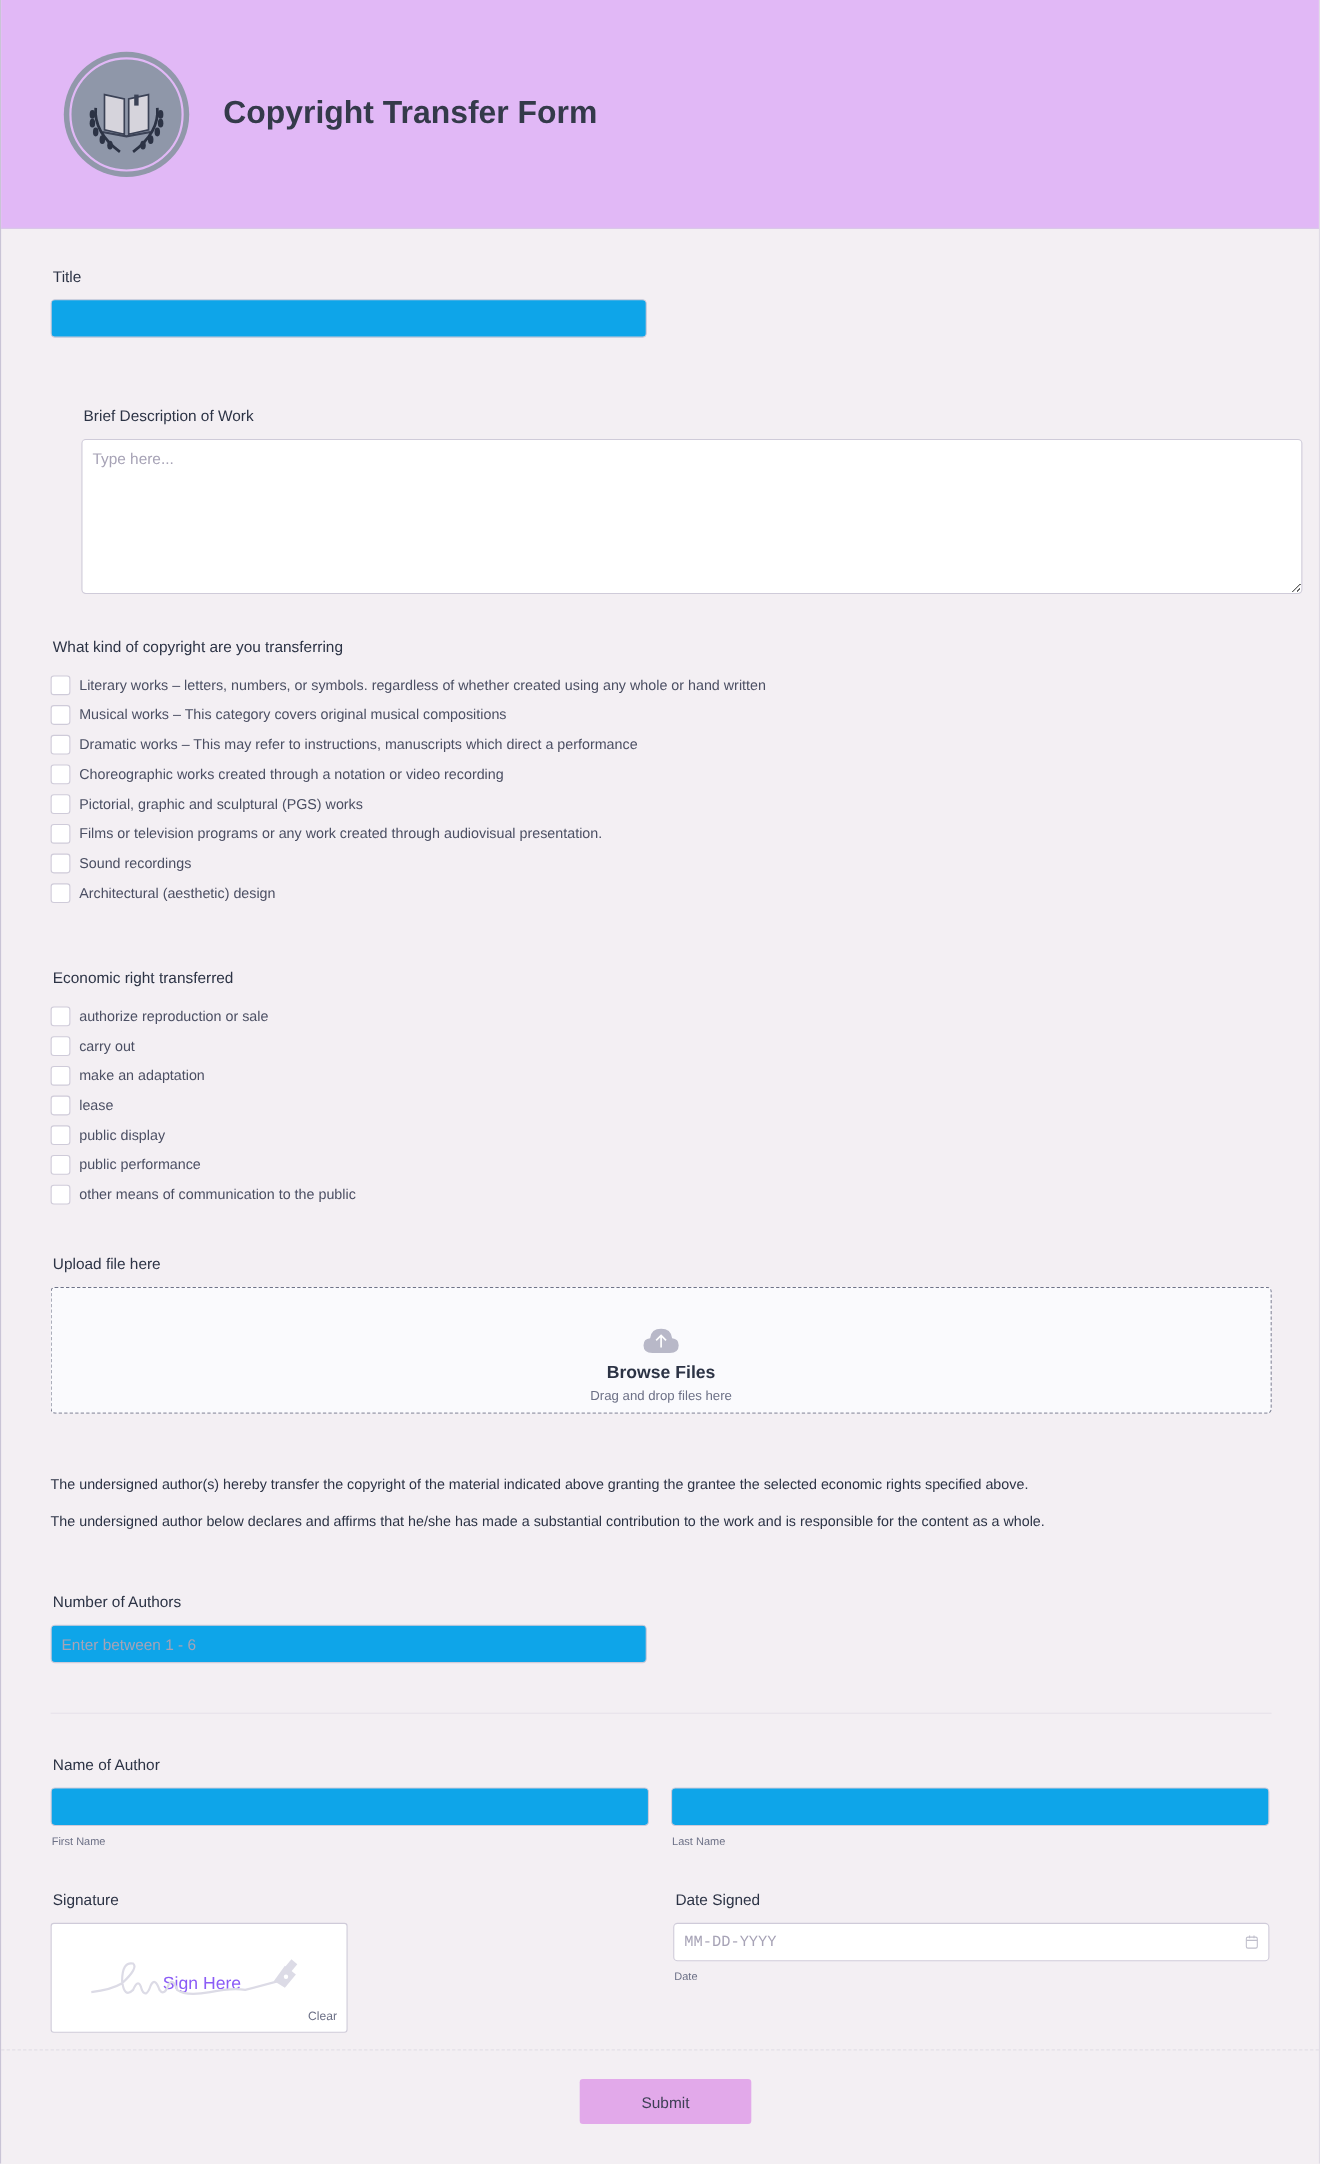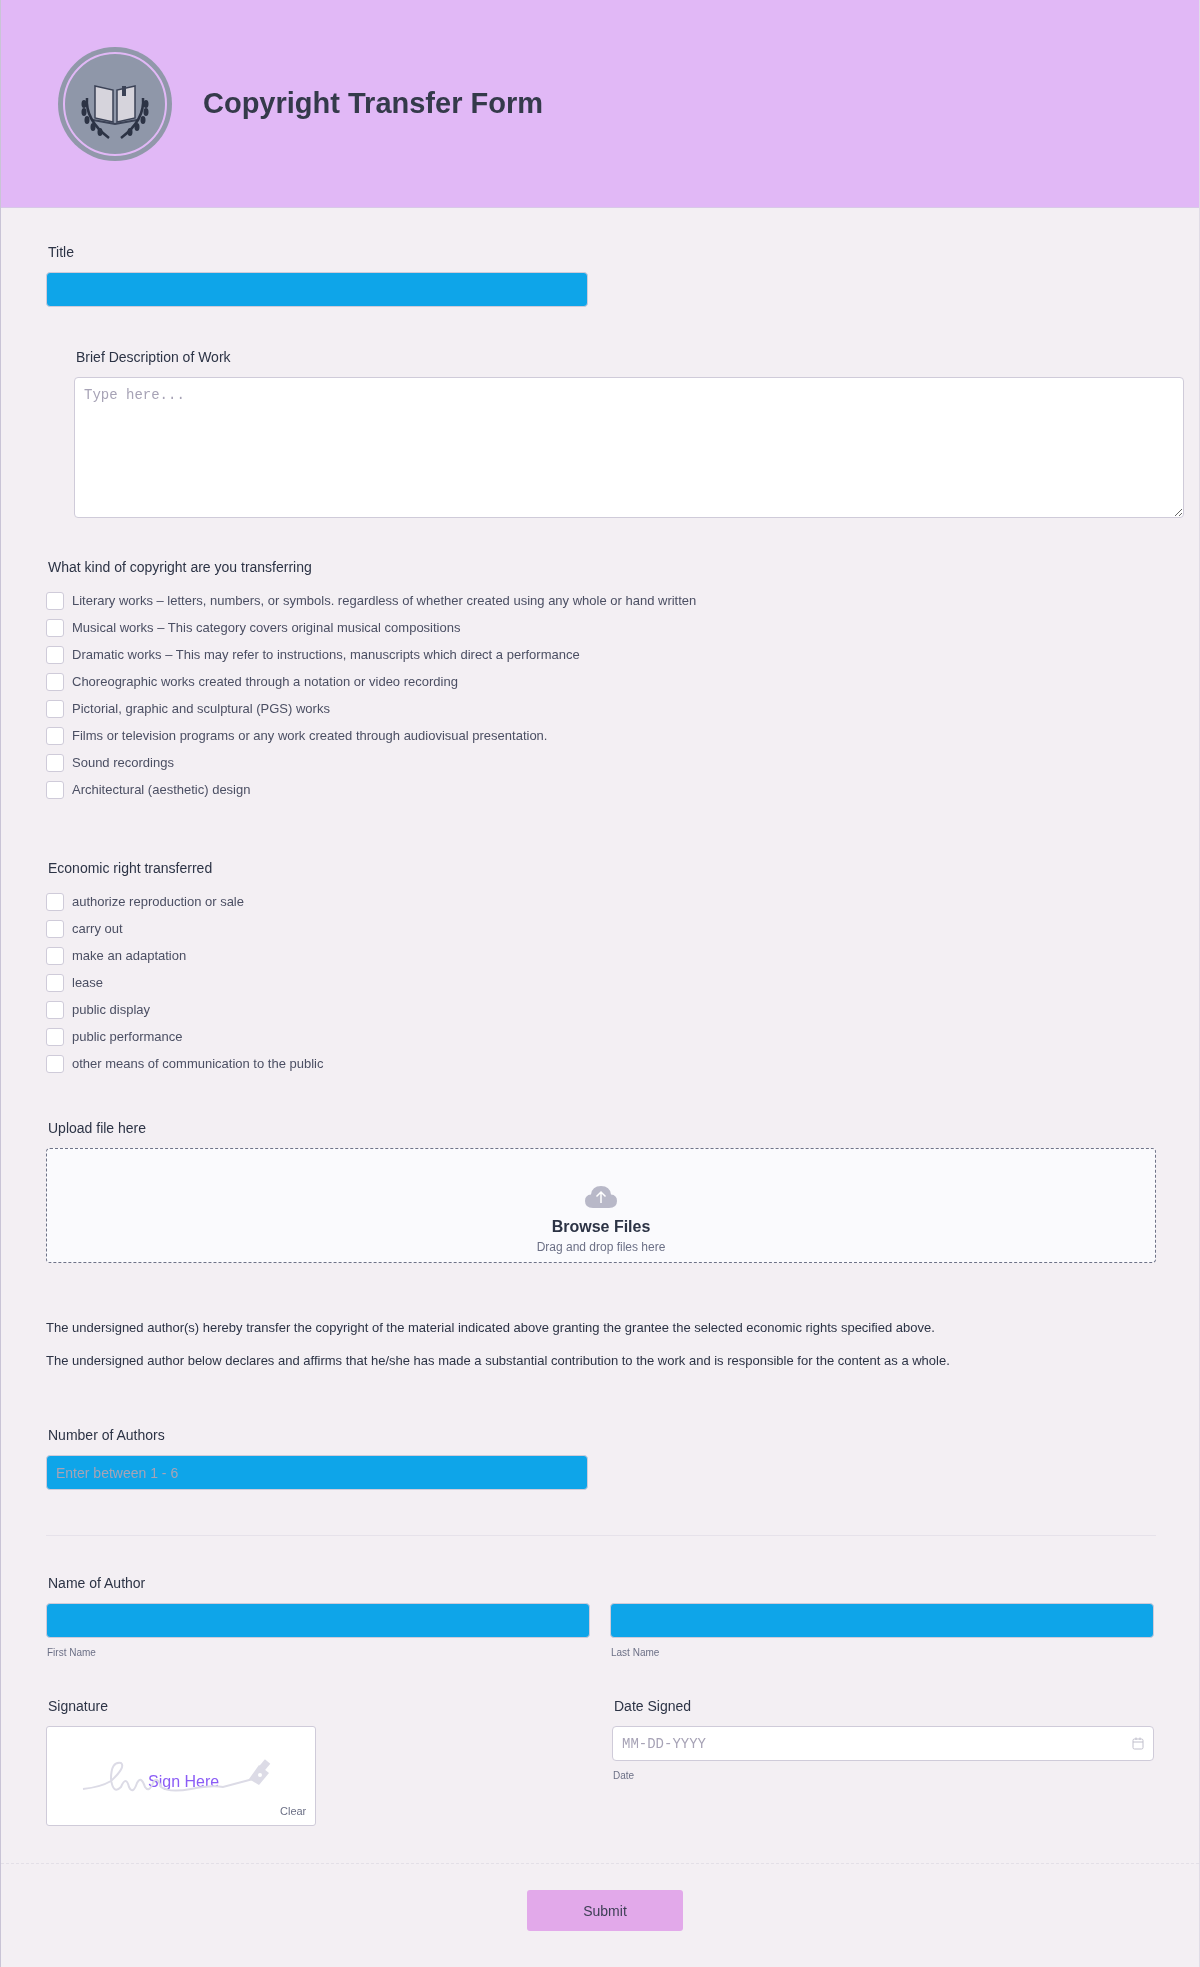--- a/index.html
+++ b/index.html
@@ -8,21 +8,21 @@
   .page { width: 1200px; min-height: 1967px; border-left: 1px solid #c9c4d6; border-right: 1px solid #e0dce6; background: #f3eff3; position: relative; }
   .header { height: 208px; background: #e1b8f6; border-bottom: 1px solid #d8c8e8; display: flex; align-items: center; padding-left: 57px; }
   .logo { width: 114px; height: 114px; border-radius: 50%; background: #9198aa; display: flex; align-items: center; justify-content: center; }
   .logo-inner { width: 104px; height: 104px; border-radius: 50%; border: 2px solid #e1b8f6; display: flex; align-items: center; justify-content: center; background: #8f97a9; }
   .form-title { margin-left: 31px; font-size: 29px; font-weight: bold; color: #343a4a; }
   .content { padding: 0 45px; }
   .field { margin-top: 0; }
   .label { font-size: 14px; color: #2c3345; font-weight: normal; padding-left: 2px; }
   .input { display: block; width: 542px; height: 35px; background: #0ea5e9; border: 1px solid #cfcbd9; border-radius: 4px; padding: 0 9px; font-size: 14px; color: #2c3345; font-family: inherit; }
   .input::placeholder { color: #a7a3b6; }
-  .textarea { display: block; width: 1110px; height: 141px; background: #fff; border: 1px solid #cfcbd9; border-radius: 4px; padding: 9px; font-size: 14px; font-family: Liberation Mono, monospace; resize: both; color: #2c3345; }
+  .textarea { display: block; width: 1110px; height: 141px; background: #fff; border: 1px solid #cfcbd9; border-radius: 4px; padding: 9px; font-size: 14px; font-family: Liberation Sans, sans-serif; resize: both; color: #2c3345; }
   .textarea::placeholder { color: #a7a3b6; }
   .checklist { list-style: none; margin-top: 11px; }
   .check-item { display: flex; align-items: center; height: 27px; }
   .checkbox { width: 18px; height: 18px; background: #fff; border: 1px solid #cfcbd9; border-radius: 3px; margin-right: 8px; flex: none; }
   .check-label { font-size: 13px; color: #4b4f63; }
   .upload { width: 1110px; height: 115px; margin-top: 11px; background: #fafafd; border: 1px dashed #6f7388; border-radius: 4px; display: flex; flex-direction: column; align-items: center; justify-content: flex-start; padding-top: 36px; }
   .upload-title { font-size: 16px; font-weight: bold; color: #2c3345; margin-top: 9px; }
   .upload-sub { font-size: 12px; color: #6c7086; margin-top: 4px; }
   .para { font-size: 13px; color: #2c3345; }
   .divider { width: 1110px; border-top: 1px solid #e6e2ea; }
@@ -70,21 +70,21 @@
     <h1 class="form-title">Copyright Transfer Form</h1>
   </div>
 
   <div class="content">
 
     <div class="field" style="padding-top:35px;">
       <label class="label">Title</label>
       <input class="input" style="margin-top: 11px;" type="text" placeholder="">
     </div>
 
-    <div class="field" style="margin-top:41px;padding-left:28px;">
+    <div class="field" style="margin-top:63px;padding-left:28px;">
       <label class="label">Brief Description of Work</label>
       <textarea class="textarea" style="margin-top: 11px;" placeholder="Type here..."></textarea>
     </div>
 
     <div class="field" style="margin-top:40px;">
       <label class="label">What kind of copyright are you transferring</label>
       <ul class="checklist">
         <li class="check-item">
             <span class="checkbox"></span>
             <span class="check-label">Literary works – letters, numbers, or symbols. regardless of whether created using any whole or hand written</span>

